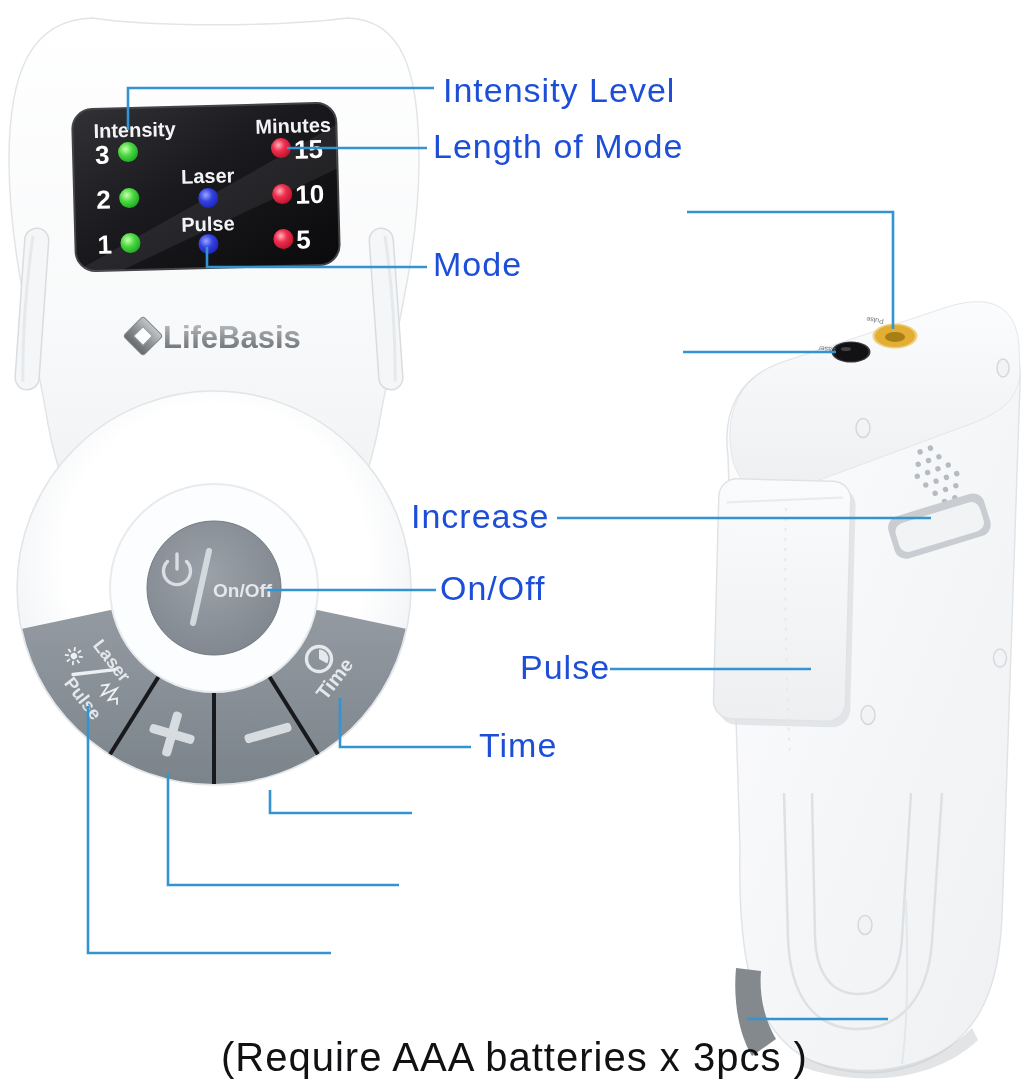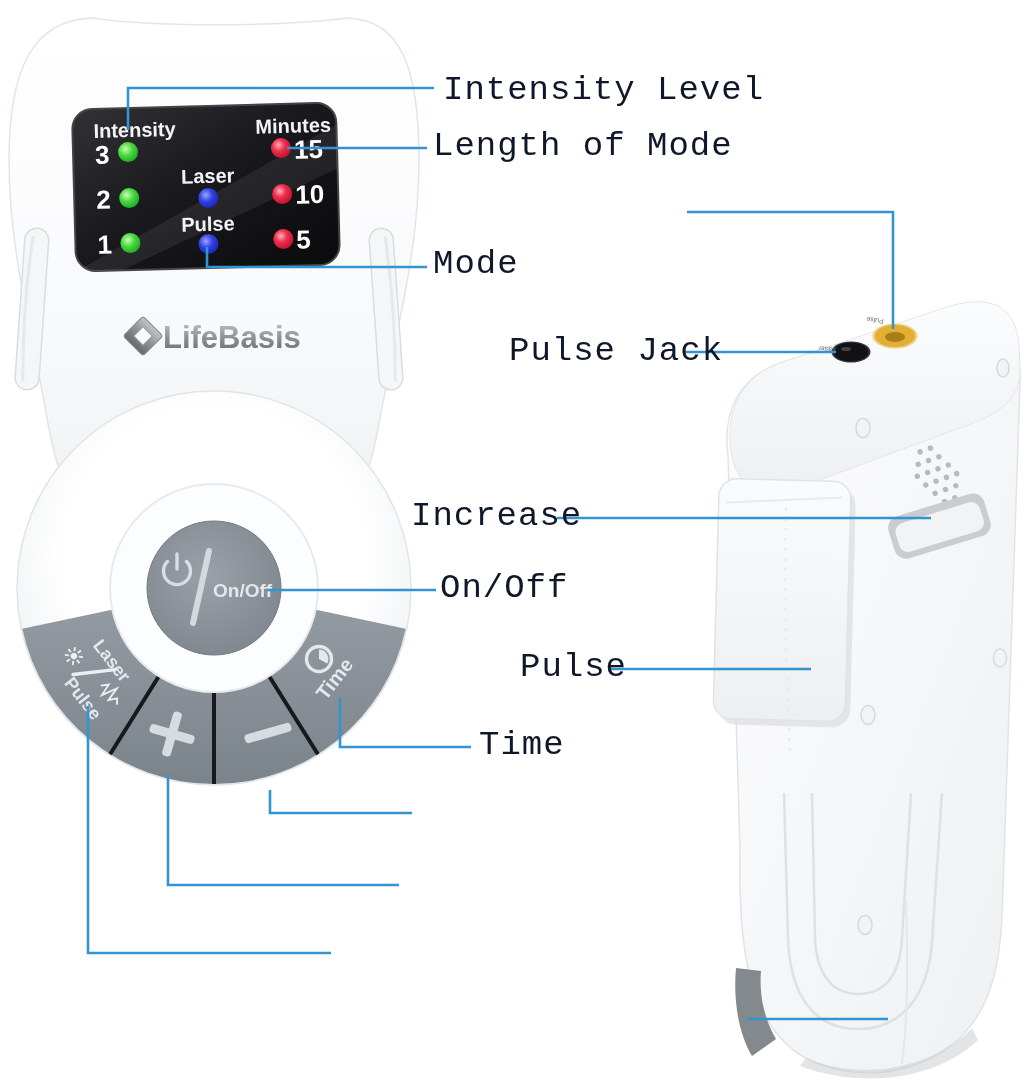--- a/index.html
+++ b/index.html
@@ -3,22 +3,22 @@
 <meta charset="utf-8">
 <style>
   html,body{margin:0;padding:0;background:#ffffff;}
   #canvas{
     position:relative;width:1023px;height:1080px;background:#ffffff;overflow:hidden;
     font-family:"Liberation Sans",sans-serif;
   }
   svg{position:absolute;display:block;}
   .callout{fill:none;stroke:var(--callout-line,#3494d2);stroke-width:2.6px;}
   .lbl{
-    position:absolute;color:#0f172a;font-size:34px;line-height:1.1;
-    letter-spacing:1px;white-space:nowrap;font-family:Liberation Mono, monospace;
+    position:absolute;color:#1d4ed8;font-size:34px;line-height:1.1;
+    letter-spacing:1px;white-space:nowrap;
   }
   .footnote{
     position:absolute;color:#111113;font-size:40px;line-height:1.1;
     letter-spacing:1px;white-space:nowrap;
   }
   .panel-label{font-weight:bold;fill:#f2f3f4;font-size:20px;}
   .panel-num{font-weight:bold;fill:#ffffff;font-size:26px;}
   .wheel-txt{font-weight:bold;fill:#e3e8ec;}
 </style>
 </head>
@@ -282,19 +282,19 @@
     <polyline class="callout" points="340,698 340,747 471,747"></polyline>
     <polyline class="callout" points="270,790 270,813 412,813"></polyline>
     <polyline class="callout" points="168,774 168,885 399,885"></polyline>
     <polyline class="callout" points="88,706 88,953 331,953"></polyline>
     <polyline class="callout" points="747,1019 888,1019"></polyline>
   </svg>
 
   <div class="lbl" style="left:443px;top:72px">Intensity Level</div>
   <div class="lbl" style="left:433px;top:128px">Length of Mode</div>
   <div class="lbl" style="left:433px;top:246px">Mode</div>
-  <div class="lbl" style="left:509px;top:333px">Pulse Jack</div>
   <div class="lbl" style="left:411px;top:498px">Increase</div>
   <div class="lbl" style="left:440px;top:570px">On/Off</div>
   <div class="lbl" style="left:520px;top:649px">Pulse</div>
   <div class="lbl" style="left:479px;top:727px">Time</div>
+  <div class="footnote" style="left:221px;top:1035px">(Require AAA batteries x 3pcs )</div>
 
 </div>
 
 </body></html>

